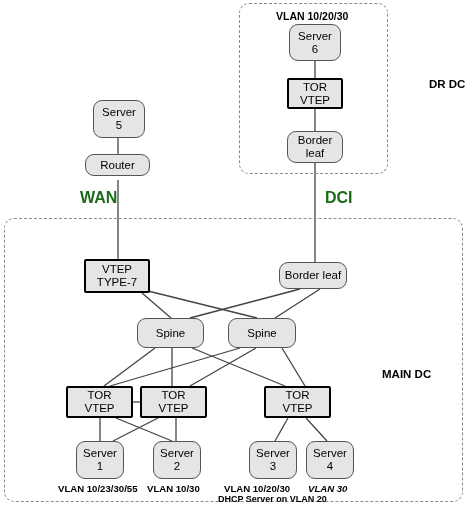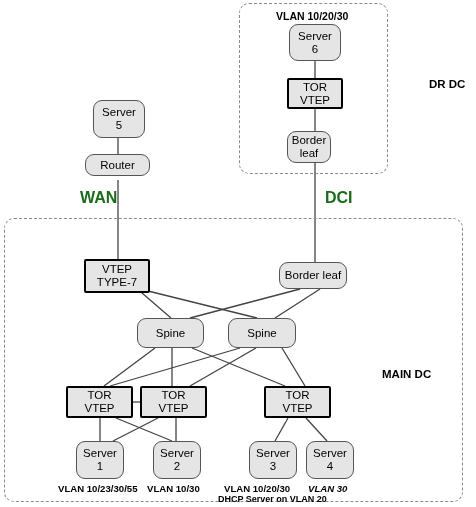--- a/index.html
+++ b/index.html
@@ -134,21 +134,21 @@
     <div class="zone" style="left: 4px; top: 218px; width: 459px; height: 284px;"></div>
     <div class="zone-label" style="left: 382px; top: 368px; text-align: right;">MAIN DC</div>
     <div class="node" style="left: 289px; top: 24px; width: 52px; height: 37px;">
       <span>Server</span>
       <span class="l2">6</span>
     </div>
     <div class="node bold" style="left: 287px; top: 78px; width: 56px; height: 31px;">
       <span>TOR</span>
       <span class="l2">VTEP</span>
     </div>
-    <div class="node" style="left: 287px; top: 131px; width: 44px; height: 32px; text-align: center;">
+    <div class="node" style="left: 287px; top: 131px; width: 56px; height: 32px; text-align: center;">
       <span>Border</span>
       <span class="l2">leaf</span>
     </div>
     <div class="node" style="left: 93px; top: 100px; width: 52px; height: 38px;">
       <span>Server</span>
       <span class="l2">5</span>
     </div>
     <div class="node" style="left: 85px; top: 154px; width: 65px; height: 22px;">
       <span>Router</span>
     </div>

